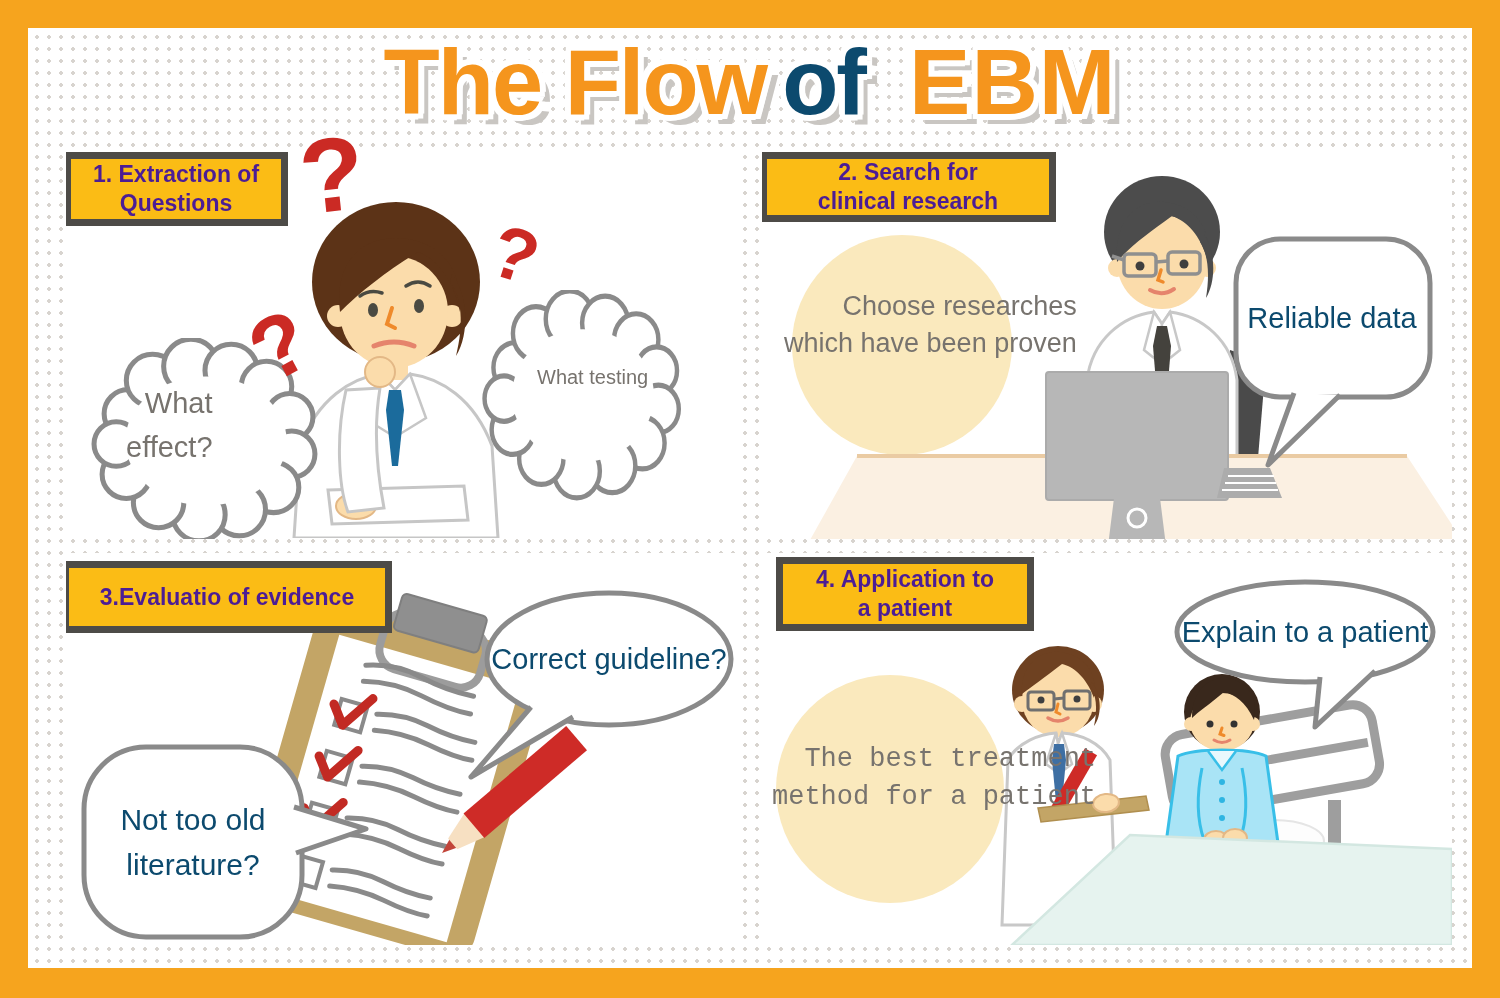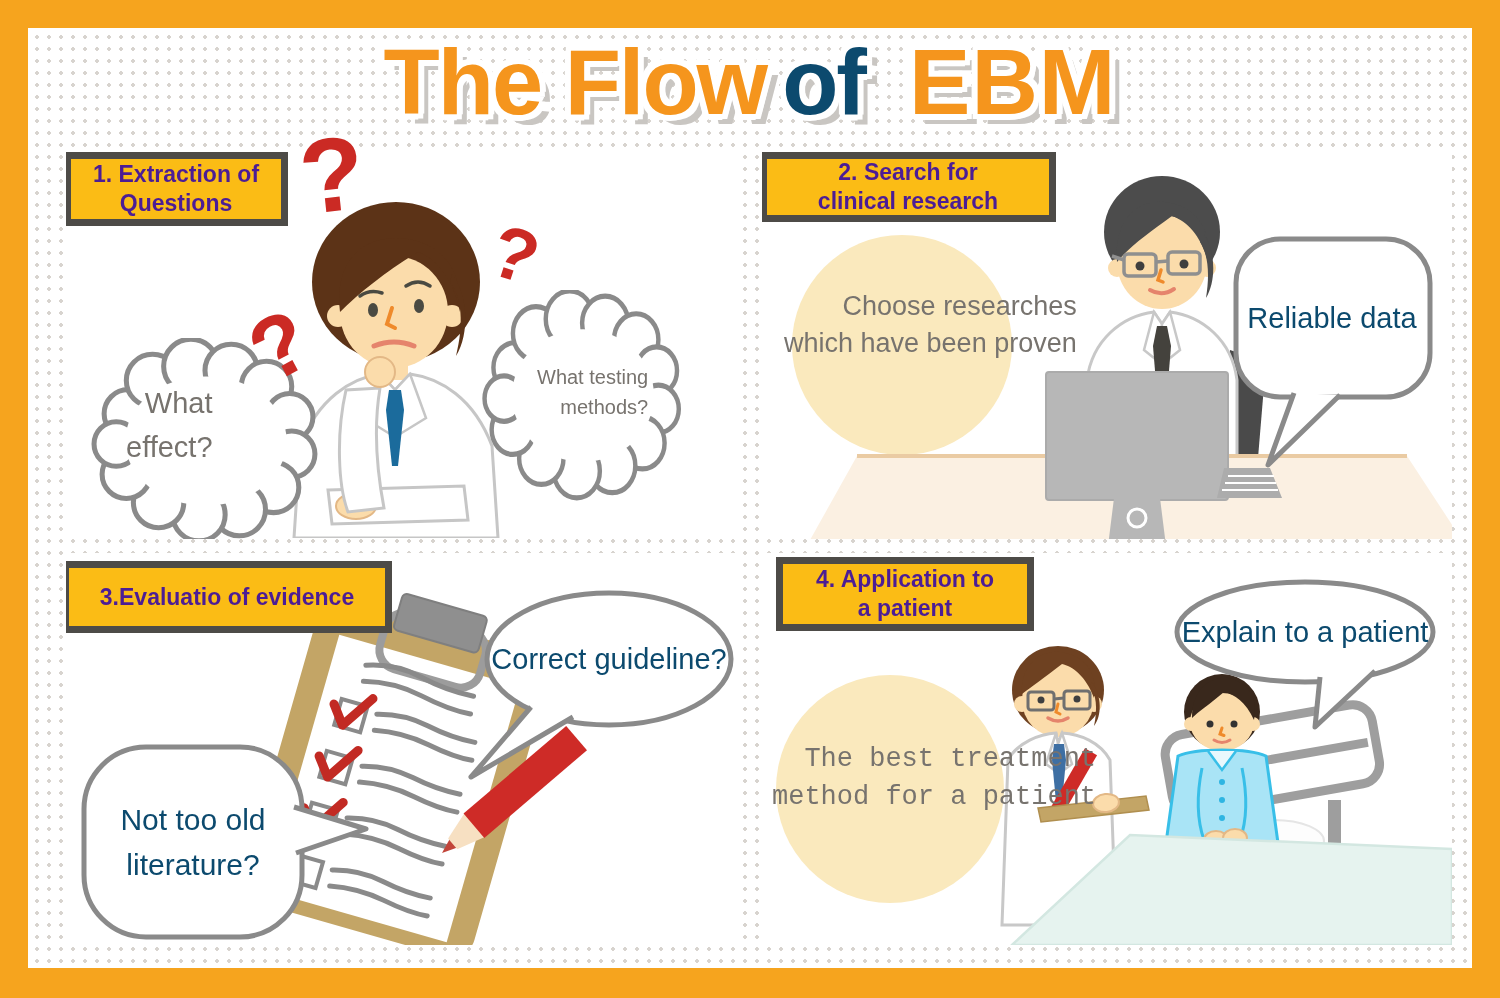--- a/index.html
+++ b/index.html
@@ -106,21 +106,20 @@
           <circle cx="108" cy="175" r="26"></circle>
             <circle cx="68" cy="163" r="25"></circle>
             <circle cx="36" cy="135" r="24"></circle>
           <circle cx="26" cy="105" r="22"></circle>
         </g>
         <ellipse cx="115" cy="102" rx="80" ry="64" fill="#fff"></ellipse>
       </svg>
     </div>
     <div class="txt" style="left:432px;top:212px;font-size:20px;line-height:1.5;margin-left:39px;">
       <div>What testing</div>
-      <div>methods?</div>
     </div>
 
     <div class="step-label" style="left:-2px;top:2px;width:224px;height:74px;">
       <div>1. Extraction of</div>
       <div>Questions</div>
     </div>
   </div>
 
   <div class="qmark" style="left:300px;top:122px;font-size:105px;transform:rotate(-6deg);">?</div>
   <div class="qmark" style="left:492px;top:218px;font-size:74px;transform:rotate(18deg);">?</div>

